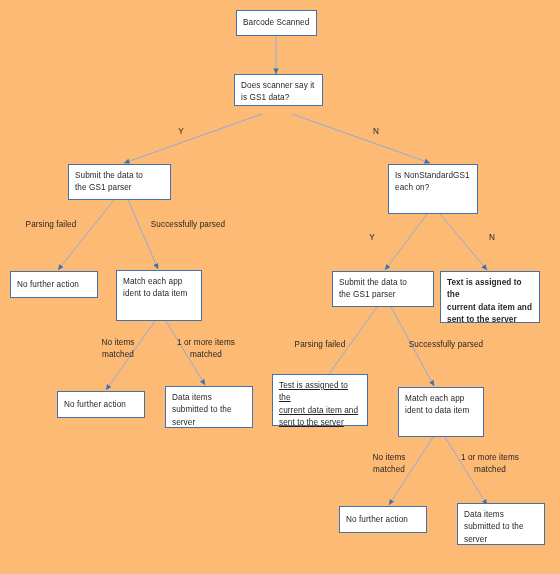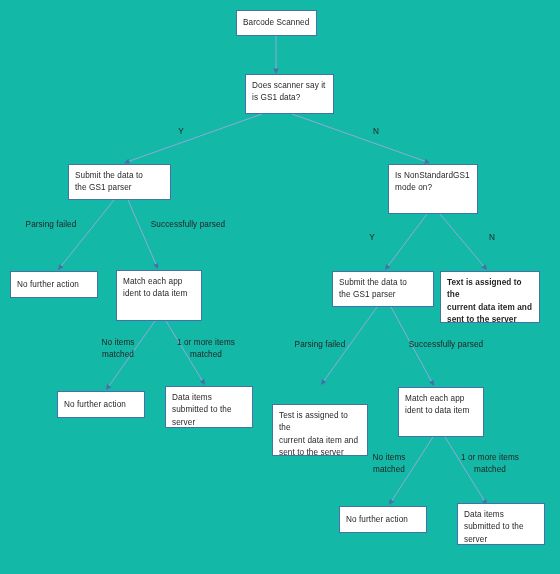--- a/index.html
+++ b/index.html
@@ -4,21 +4,21 @@
 <style>
   html, body {
     margin: 0;
     padding: 0;
     background: #ffffff;
   }
   #canvas {
     position: relative;
     width: 560px;
     height: 574px;
-    background: #14b8a6;
+    background: #fdba74;
     font-family: "Liberation Sans", sans-serif;
     overflow: hidden;
   }
   #edges {
     position: absolute;
     left: 0;
     top: 0;
     width: 560px;
     height: 574px;
     pointer-events: none;
@@ -88,48 +88,48 @@
       <line x1="391" y1="307" x2="434" y2="386"></line>
 
       <line x1="433" y1="437" x2="389" y2="505"></line>
 
       <line x1="445" y1="437" x2="487" y2="505"></line>
     </g>
   </svg>
 
   <div class="node center" style="left:236px; top:10px; width:81px; height:26px;">Barcode Scanned</div>
 
-  <div class="node" style="left:245px; top:74px; width:89px; height:40px;">Does scanner say it
+  <div class="node" style="left:234px; top:74px; width:89px; height:32px;">Does scanner say it
 is GS1 data?</div>
 
   <div class="node" style="left:68px; top:164px; width:103px; height:36px;">Submit the data to
 the GS1 parser</div>
 
   <div class="node" style="left:388px; top:164px; width:90px; height:50px;">Is NonStandardGS1
-mode on?</div>
+each on?</div>
 
   <div class="node center" style="left:10px; top:271px; width:88px; height:27px;">No further action</div>
 
   <div class="node" style="left:116px; top:270px; width:86px; height:51px;">Match each app
 ident to data item</div>
 
   <div class="node" style="left:332px; top:271px; width:102px; height:36px;">Submit the data to
 the GS1 parser</div>
 
   <div class="node" style="left:440px; top:271px; width:100px; height:52px;font-weight:bold;">Text is assigned to the
 current data item and
 sent to the server</div>
 
   <div class="node center" style="left:57px; top:391px; width:88px; height:27px;">No further action</div>
 
   <div class="node" style="left:165px; top:386px; width:88px; height:42px;">Data items
 submitted to the
 server</div>
 
-  <div class="node" style="left:272px; top:404px; width:96px; height:52px;">Test is assigned to the
+  <div class="node" style="left:272px; top:374px; width:96px; height:52px;text-decoration:underline;">Test is assigned to the
 current data item and
 sent to the server</div>
 
   <div class="node" style="left:398px; top:387px; width:86px; height:50px;">Match each app
 ident to data item</div>
 
   <div class="node center" style="left:339px; top:506px; width:88px; height:27px;">No further action</div>
 
   <div class="node" style="left:457px; top:503px; width:88px; height:42px;">Data items
 submitted to the

